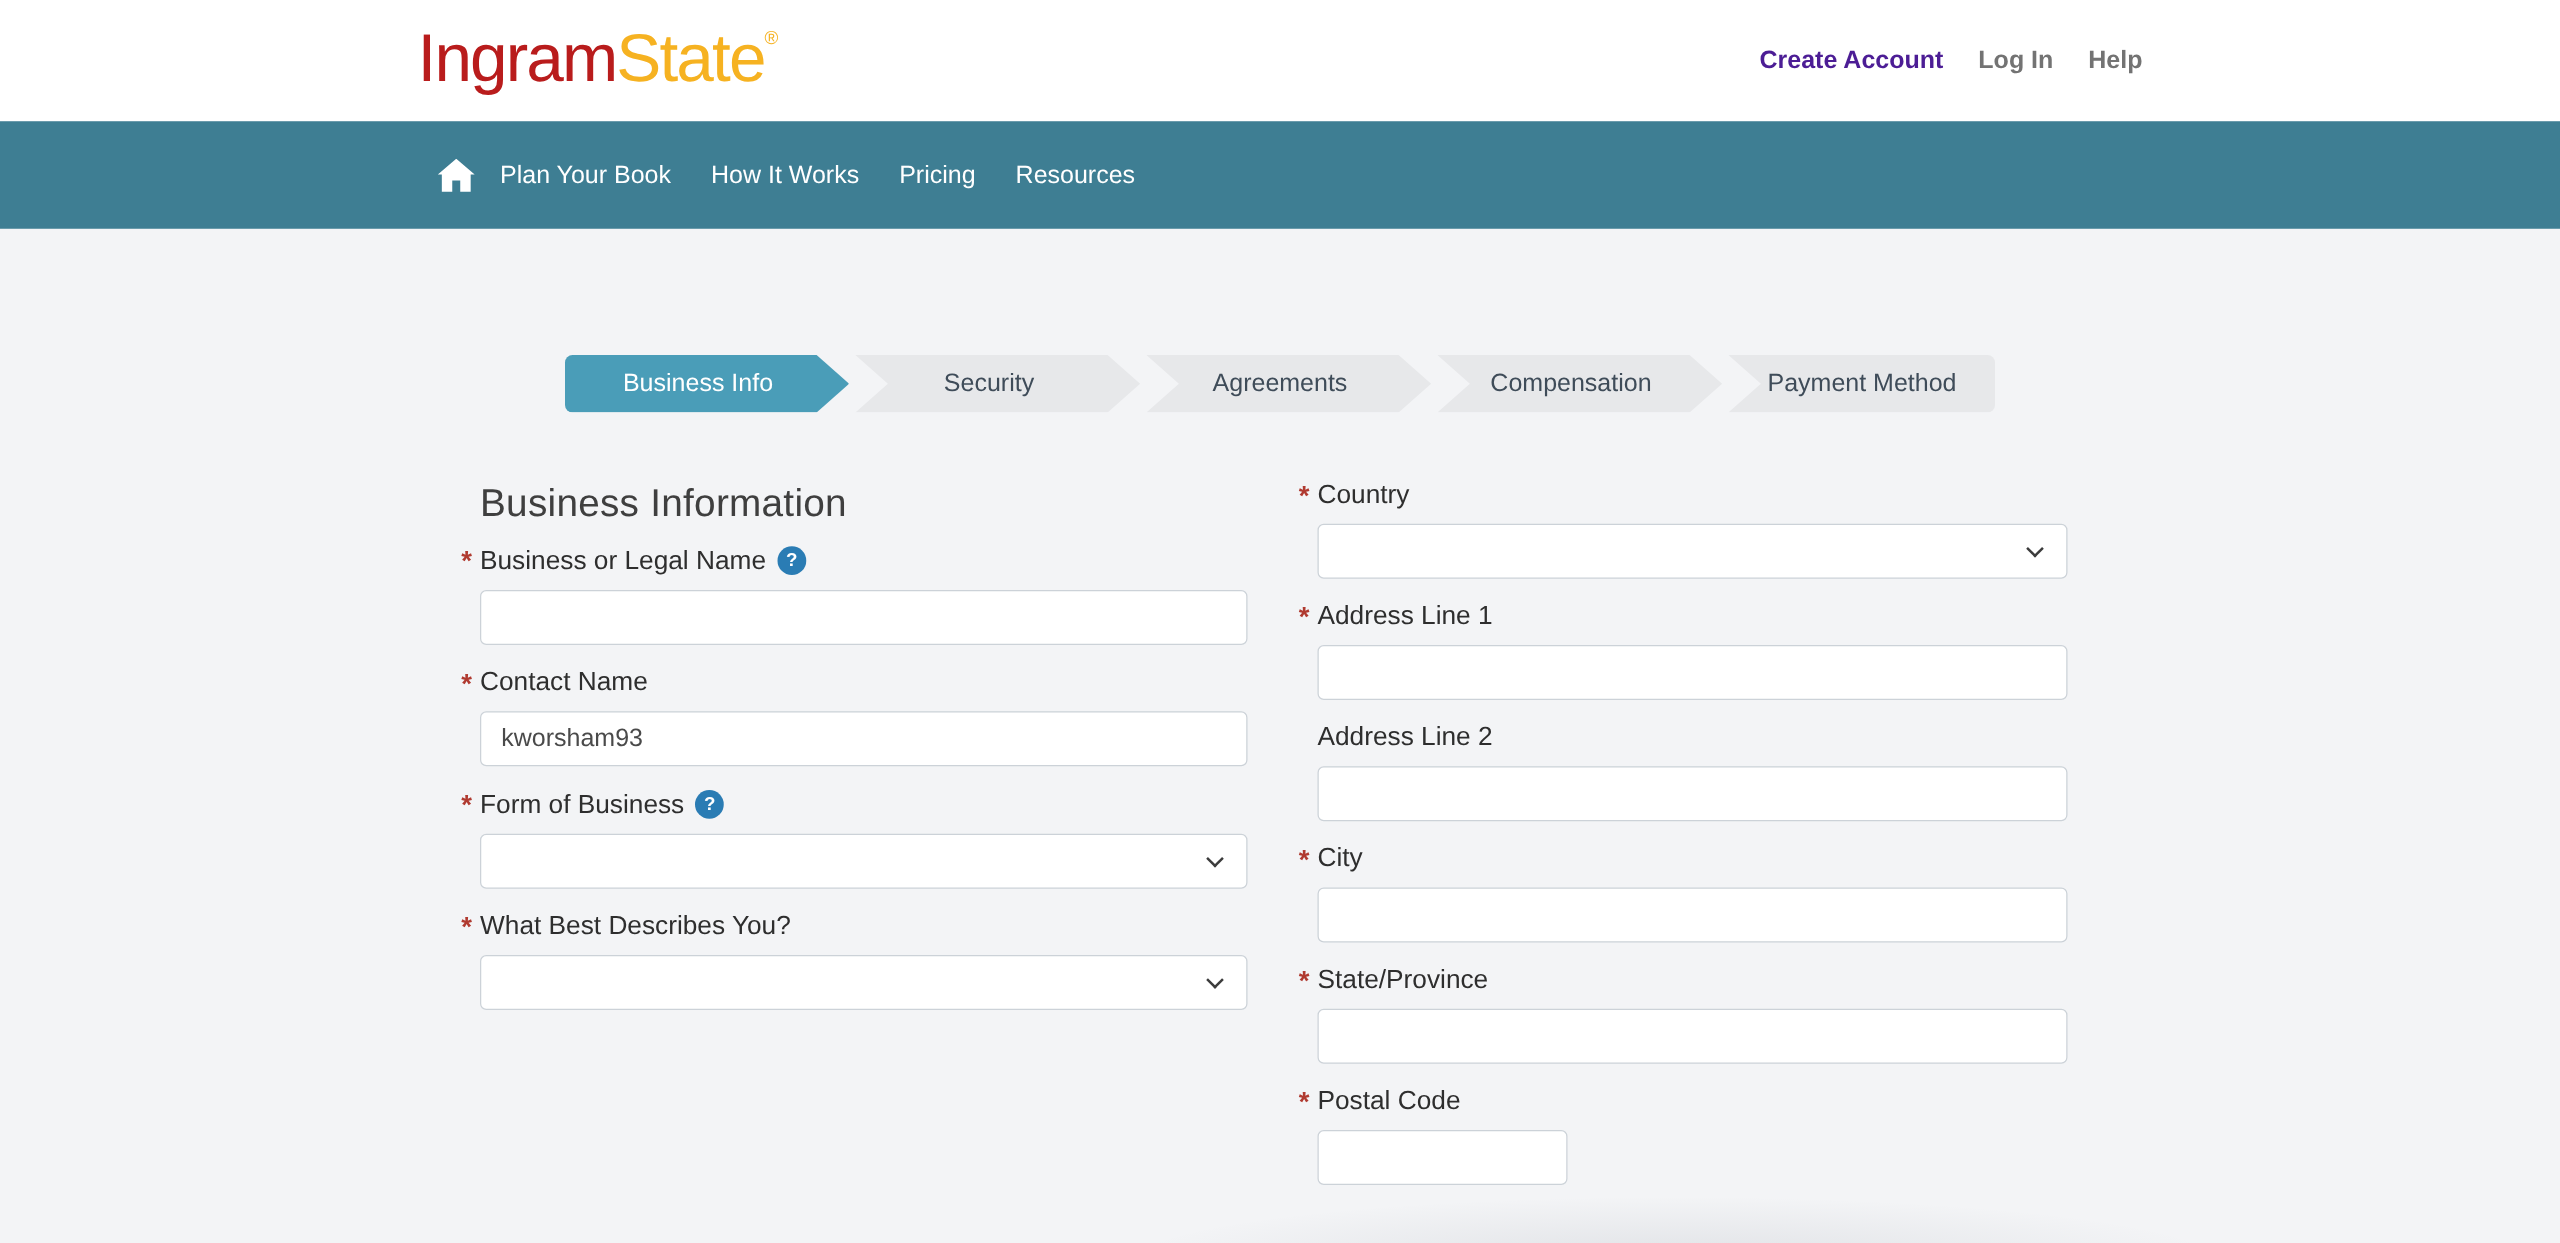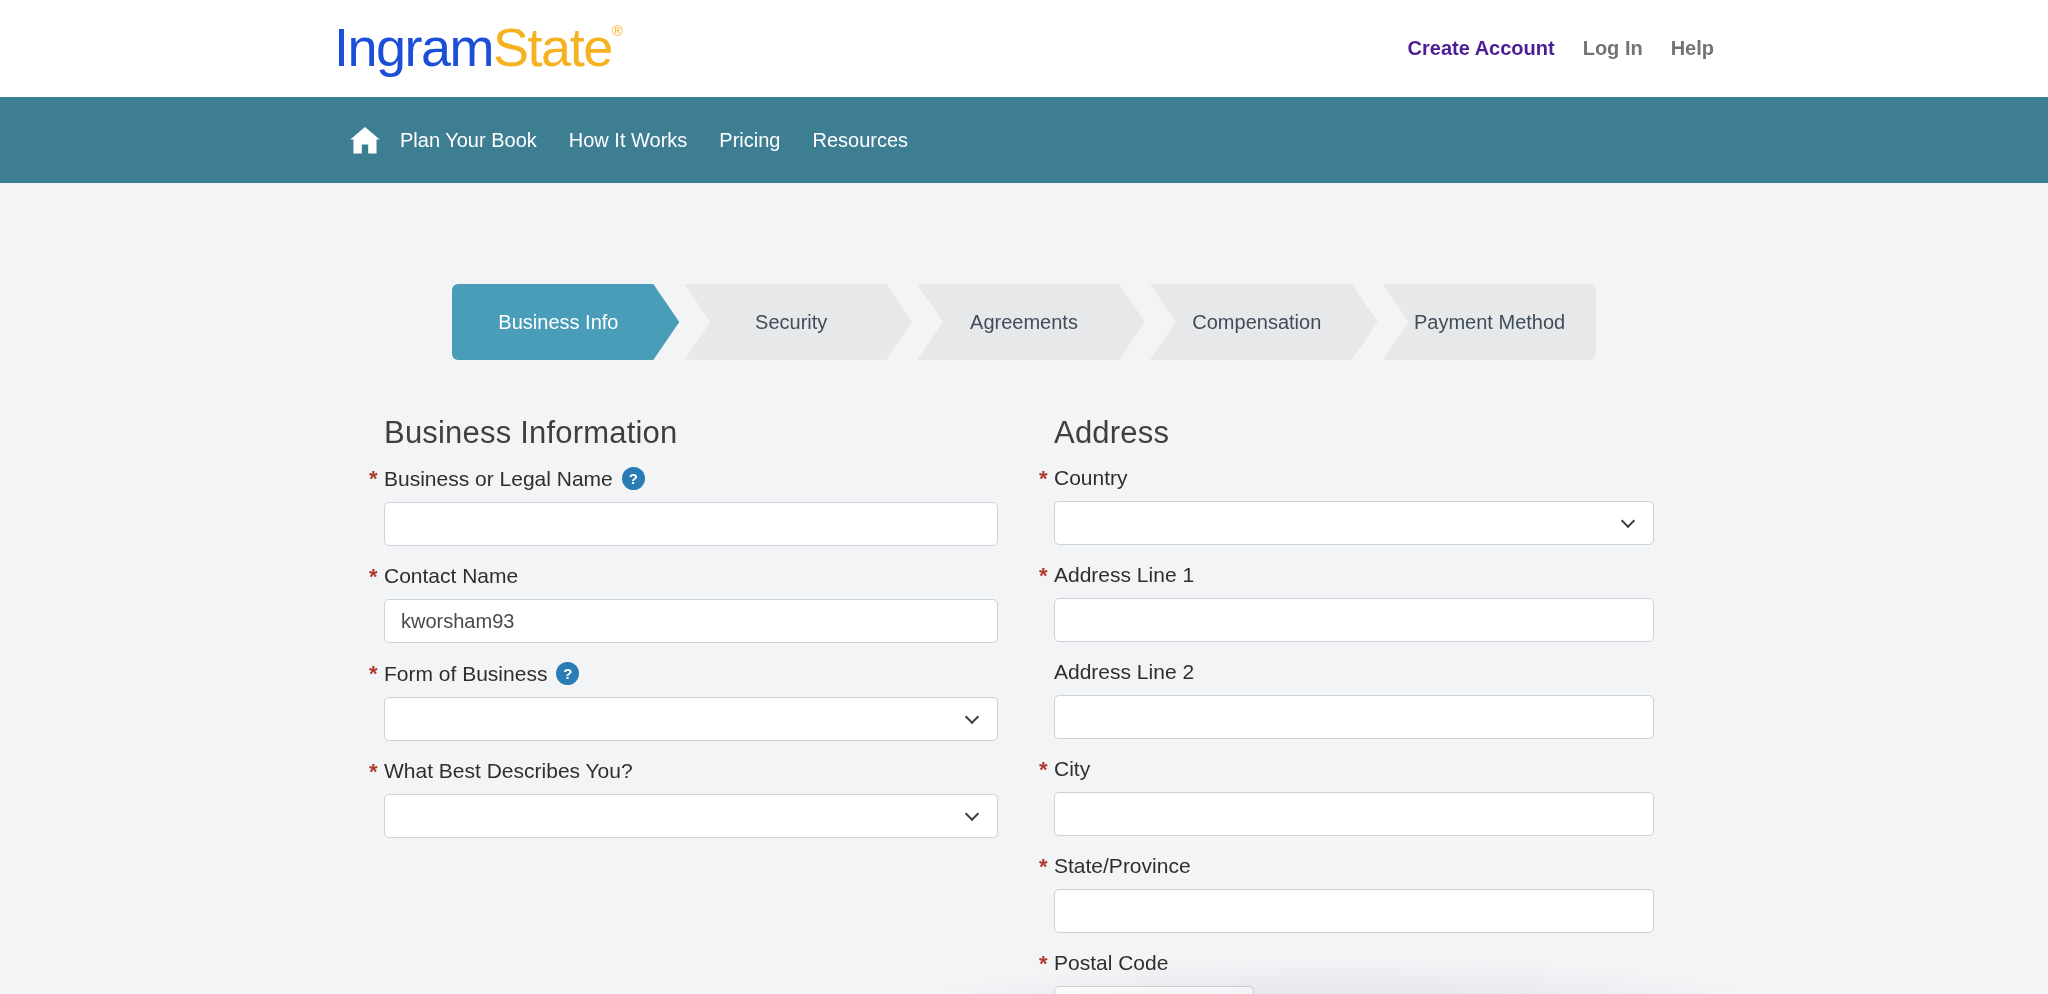--- a/index.html
+++ b/index.html
@@ -14,21 +14,21 @@
   
   .site-header { background: #ffffff; height: 97px; }
   .header-inner {
     width: 1380px; margin: 0 auto; height: 100%;
     display: flex; align-items: center; justify-content: space-between;
   }
   .logo {
     font-size: 54px; letter-spacing: -1.5px; line-height: 1;
     cursor: pointer; white-space: nowrap; position: relative; top: -2px;
   }
-  .logo-ingram { color: #1d4ed8; }
+  .logo-ingram { color: #b91c1c; }
   .logo-spark  { color: #f6b221; }
   .logo-reg    { color: #f6b221; font-size: 15px; vertical-align: 30px; letter-spacing: 0; }
   .header-links { display: flex; gap: 28px; align-items: center; }
   .header-links a {
     text-decoration: none; font-size: 20px; font-weight: 700;
     color: #737373; cursor: pointer;
   }
   a.link-accent { color: #4c1d95; }
 
   
@@ -43,21 +43,21 @@
   }
   .nav-item {
     color: #ffffff; font-size: 20px; text-decoration: none;
     padding: 6px 16px; cursor: pointer; white-space: nowrap;
   }
   .nav-item:first-of-type { margin-left: 16px; }
 
   
   .steps { width: 1145px; margin: 101px auto 0; display: flex; }
   .step {
-    position: relative; flex: 1; height: 76px;
+    position: relative; flex: 1; height: 46px;
     background: #e7e8ea; color: #3f4c59;
     display: flex; align-items: center; justify-content: center;
     font-size: 20px; cursor: pointer;
     clip-path: polygon(0 0, calc(100% - 26px) 0, 100% 50%, calc(100% - 26px) 100%, 0 100%, 26px 50%);
     padding-right: 14px;
   }
   .step + .step { margin-left: 5px; }
   .step.first {
     clip-path: polygon(0 0, calc(100% - 26px) 0, 100% 50%, calc(100% - 26px) 100%, 0 100%);
     border-radius: 6px 0 0 6px;
@@ -205,21 +205,20 @@
           <span>What Best Describes You?</span>
         </div>
         <div class="select-box">
           <span></span>
           <span class="chevron-down"></span>
         </div>
       </div>
     </section>
 
     <section class="col-right">
-      <h2 class="section-title">Address</h2>
 
       <div class="field">
         <div class="field-label">
           <span class="req-mark"></span>
           <span>Country</span>
         </div>
         <div class="select-box">
           <span></span>
           <span class="chevron-down"></span>
         </div>

